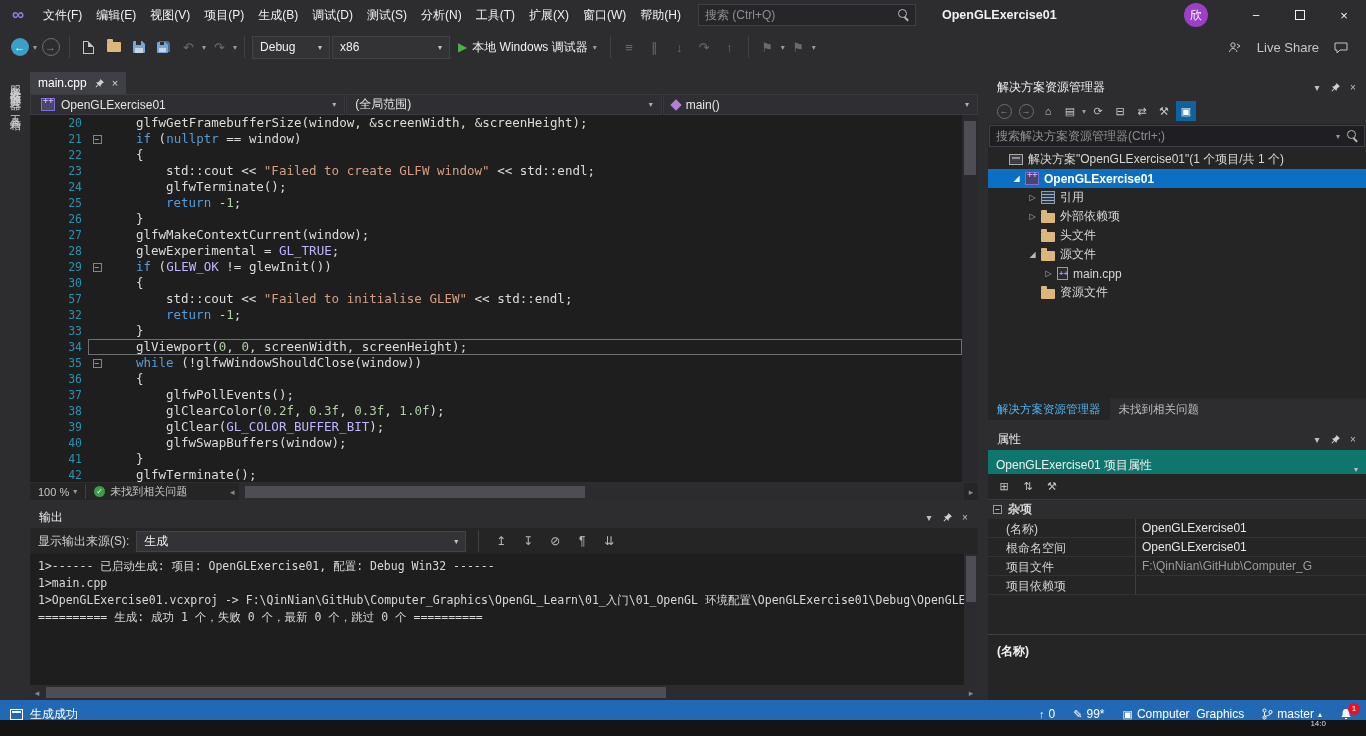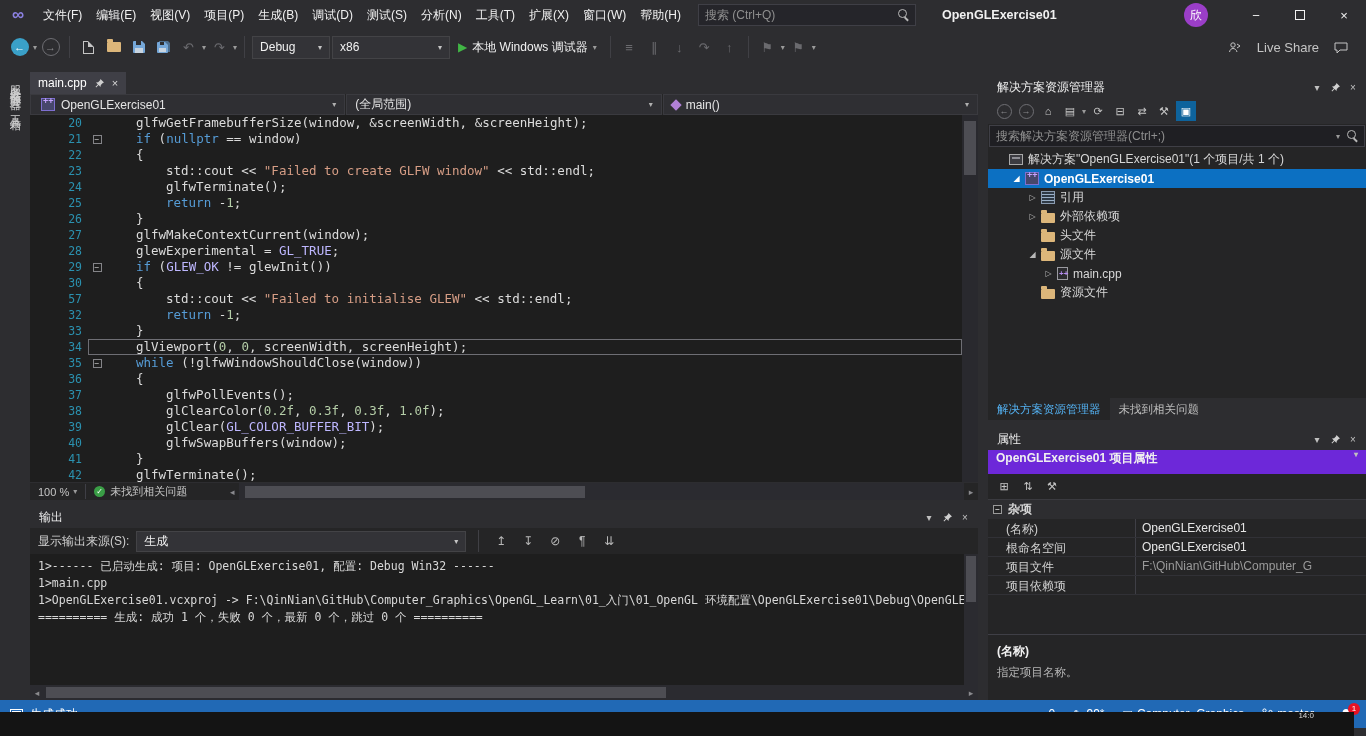--- a/index.html
+++ b/index.html
@@ -119,21 +119,21 @@
 .ti-cpp-project::after{content:"++";position:absolute;left:1px;top:-3px;font-size:9px;color:#c5a3ff;font-weight:bold}
 .ti-references{width:14px;border:1px solid #8a9bb0;background:repeating-linear-gradient(#2f3a46 0 2px,#9ab0c8 2px 3px)}
 .ti-folder{width:14px;height:10px;background:#dcb67a;border-radius:1px;margin-top:2px}
 .ti-folder::before{content:"";position:absolute;top:-3px;left:0;width:6px;height:3px;background:#dcb67a;border-radius:1px 1px 0 0}
 .ti-cpp-file{width:11px;border:1px solid #9a9aa0;background:#2a2a2e}
 .ti-cpp-file::after{content:"++";position:absolute;left:1px;top:1px;font-size:8px;color:#b48ced;font-weight:bold}
 #se-tabs{height:22px;display:flex;background:#2d2d30;align-items:stretch}
 .stab{padding:0 9px;line-height:22px;font-size:11.5px;color:#bdbdbd;white-space:nowrap}
 .stab.act{background:#252526;color:#53b0f0}
 .r-splitter{height:8px;background:#2d2d30}
-#prop-object{height:24px;display:flex;align-items:flex-start;padding:0 8px;font-weight:bold;color:#f0f0f0;background:#6d28d9;white-space:nowrap}
+#prop-object{height:24px;display:flex;align-items:flex-end;padding:0 8px;font-weight:normal;color:#f0f0f0;background:#0f766e;white-space:nowrap}
 #prop-object .cr{margin-left:auto;color:#c0c0c0}
 #prop-toolbar{height:26px;display:flex;align-items:center;gap:4px;padding:0 6px;background:#252526;border-bottom:1px solid #3a3a3f}
 #prop-grid{background:#252526}
 .pcat{height:19px;display:flex;align-items:center;gap:6px;background:#2d2d30;color:#d6d6d6;font-weight:bold;padding-left:5px}
 .catbox{width:9px;height:9px;border:1px solid #9a9a9a;font-size:8px;line-height:7px;text-align:center;color:#c5c5c5;background:#252526}
 .prow{height:19px;display:flex;border-bottom:1px solid #313136}
 .pname{width:148px;flex:none;padding:2px 6px 0 18px;border-right:1px solid #3f3f46;color:#d2d2d2;white-space:nowrap;overflow:hidden}
 .pval{flex:1;padding:2px 6px 0;color:#e6e6e6;white-space:nowrap;overflow:hidden}
 .pval.gray{color:#9a9a9a}
 #prop-gap{flex:1;background:#252526}
@@ -142,21 +142,21 @@
 #prop-desc .d{color:#b5b5b5;font-size:11.5px}
 
 
 #statusbar{position:absolute;left:0;right:0;bottom:8px;height:28px;background:#2169b5;display:flex;align-items:center;color:#fff;font-size:12px}
 .sb-winic{width:13px;height:11px;border:1px solid #fff;position:relative;margin:0 7px 0 10px;display:inline-block}
 .sb-winic::after{content:"";position:absolute;left:1px;top:1px;right:1px;height:2px;background:#fff}
 .sb-item{display:flex;align-items:center;gap:4px;margin-right:18px;white-space:nowrap}
 .sbi{font-size:11px}
 #sb-bell{position:relative;margin-right:14px}
 .badge{position:absolute;top:-5px;right:-8px;width:12px;height:12px;border-radius:50%;background:#e81123;color:#fff;font-size:8px;display:flex;align-items:center;justify-content:center}
-#taskbar{position:absolute;left:0;right:12px;bottom:0;height:24px;background:#141414;overflow:hidden;display:flex;justify-content:flex-end}
+#taskbar{position:absolute;left:0;right:0;bottom:0;height:16px;background:#141414;overflow:hidden;display:flex;justify-content:flex-end}
 #taskbar span{font-size:8px;line-height:8px;color:#ddd;margin-right:40px}
 </style>
 </head>
 <body>
 
 <div id="titlebar">
   <span id="vs-logo">∞</span>
   <div id="menus"><span class="menu-item">文件(F)</span><span class="menu-item">编辑(E)</span><span class="menu-item">视图(V)</span><span class="menu-item">项目(P)</span><span class="menu-item">生成(B)</span><span class="menu-item">调试(D)</span><span class="menu-item">测试(S)</span><span class="menu-item">分析(N)</span><span class="menu-item">工具(T)</span><span class="menu-item">扩展(X)</span><span class="menu-item">窗口(W)</span><span class="menu-item">帮助(H)</span></div>
   <div id="qsearch">
     <span class="txt">搜索 (Ctrl+Q)</span>
@@ -496,21 +496,20 @@
           </div>
           <div class="prow">
             <span class="pname">项目依赖项</span>
             <span class="pval"></span>
           </div>
         </div>
     </div>
     <div id="prop-gap"></div>
     <div id="prop-desc">
       <div class="t">(名称)</div>
-      <div class="d">指定项目名称。</div>
     </div>
   </div>
 </div>
 
 <div id="statusbar">
   <span class="sb-winic"></span>
   <span>生成成功</span>
   <span class="sp"></span>
   <span class="sb-item">
     <span class="sbi">↑</span>

